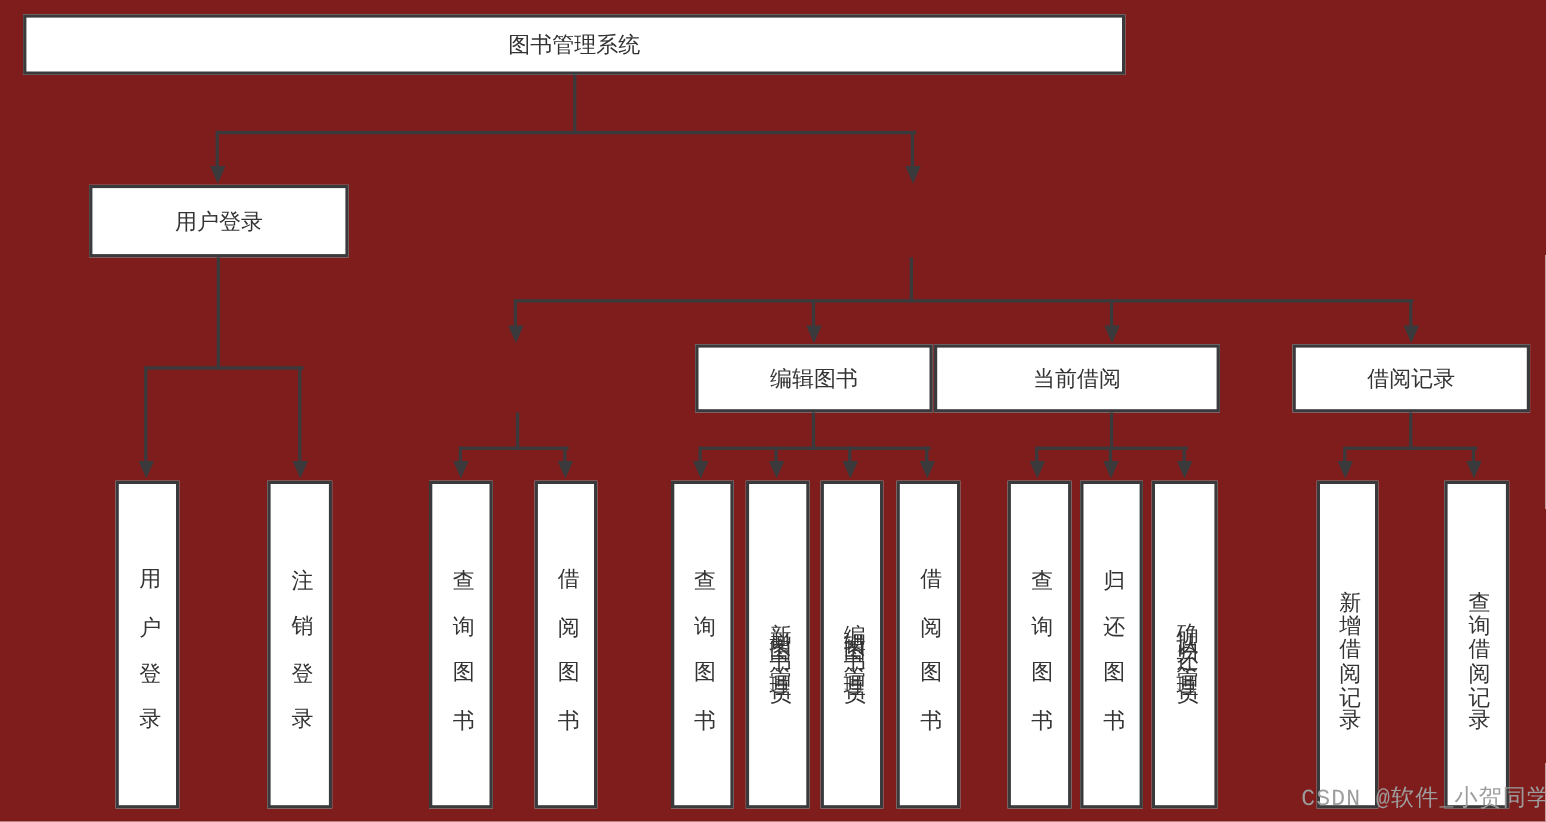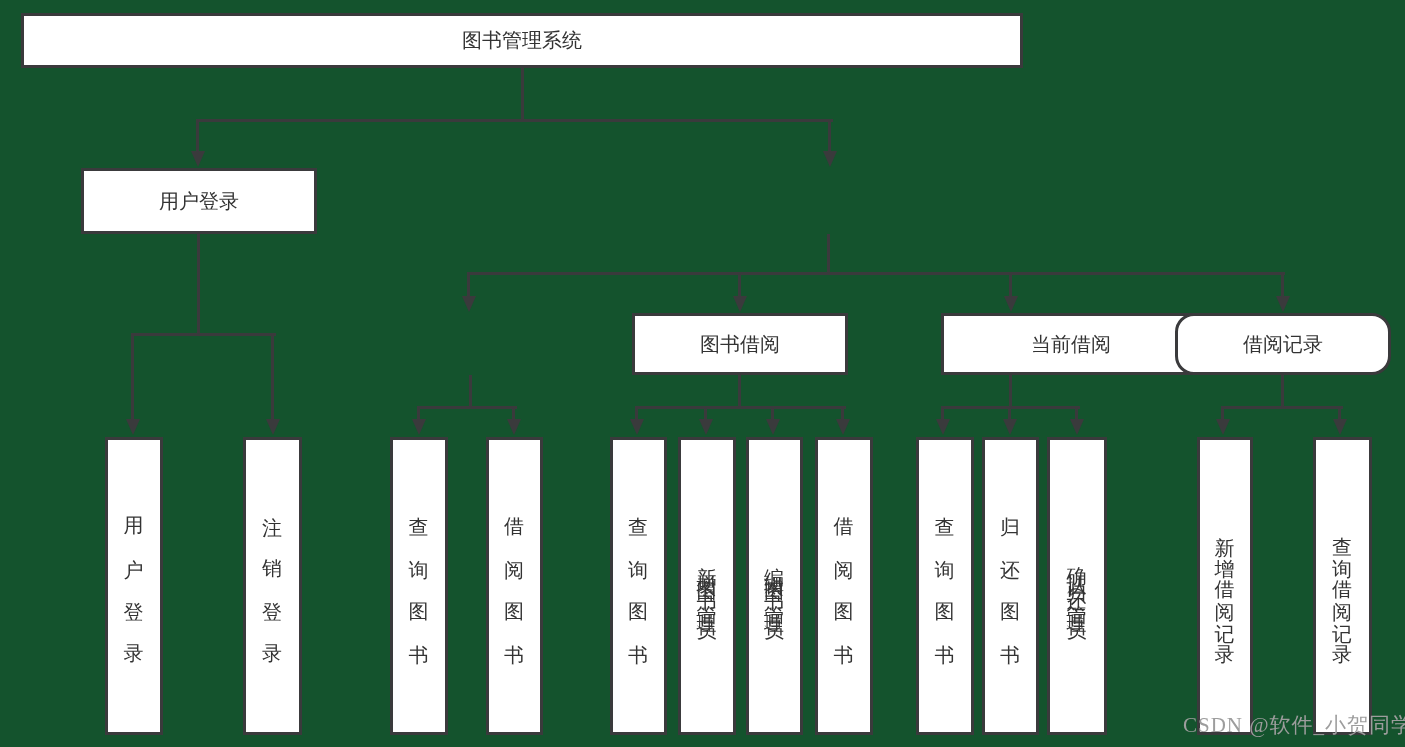--- a/index.html
+++ b/index.html
@@ -1,18 +1,18 @@
 <!DOCTYPE html>
 <html><head>
 <meta charset="utf-8">
 <style>
   html,body{margin:0;padding:0;background:#fff;}
   .stage{
-    position:relative;width:1405px;height:747px;background:#14532d;overflow:hidden;
-    font-family:Liberation Serif, serif;color:#333;
+    position:relative;width:1405px;height:747px;background:#7f1d1d;overflow:hidden;
+    font-family:Liberation Mono, monospace;color:#333;
   }
   .node{
     position:absolute;box-sizing:border-box;border:3px solid #3a3a3c;background:#fff;
     display:flex;align-items:center;justify-content:center;
     font-size:20px;color:#333;white-space:nowrap;
   }
   .v-node{padding:8px 0;}
   .v-label{
     writing-mode:vertical-rl;text-orientation:mixed;
     font-size:20px;line-height:1;display:block;
@@ -57,23 +57,23 @@
   <div class="hline" style="left:468px;top:272px;width:817px;"></div>
   <div class="vline" style="left:467px;top:272px;height:27px;"></div>
   <div class="arrow" style="left:462px;top:296px;"></div>
   <div class="vline" style="left:738px;top:272px;height:27px;"></div>
   <div class="arrow" style="left:733px;top:296px;"></div>
   <div class="vline" style="left:1009px;top:272px;height:27px;"></div>
   <div class="arrow" style="left:1004px;top:296px;"></div>
   <div class="vline" style="left:1281px;top:272px;height:27px;"></div>
   <div class="arrow" style="left:1276px;top:296px;"></div>
 
-  <div class="node" style="left:632px;top:313px;width:216px;height:62px;">图书借阅</div>
-  <div class="node" style="left:941px;top:313px;width:260px;height:62px;text-align:center;">当前借阅</div>
-  <div class="node" style="left:1175px;top:313px;width:216px;height:62px;border-radius:19px;">借阅记录</div>
+  <div class="node" style="left:632px;top:313px;width:216px;height:62px;">编辑图书</div>
+  <div class="node" style="left:849px;top:313px;width:260px;height:62px;text-align:center;">当前借阅</div>
+  <div class="node" style="left:1175px;top:313px;width:216px;height:62px;">借阅记录</div>
 
   <div class="vline" style="left:469px;top:375px;height:34px;"></div>
   <div class="hline" style="left:418px;top:406px;width:99px;"></div>
   <div class="vline" style="left:417px;top:406px;height:16px;"></div>
   <div class="arrow" style="left:412px;top:419px;"></div>
   <div class="vline" style="left:512px;top:406px;height:16px;"></div>
   <div class="arrow" style="left:507px;top:419px;"></div>
 
   <div class="vline" style="left:738px;top:375px;height:34px;"></div>
   <div class="hline" style="left:636px;top:406px;width:210px;"></div>

